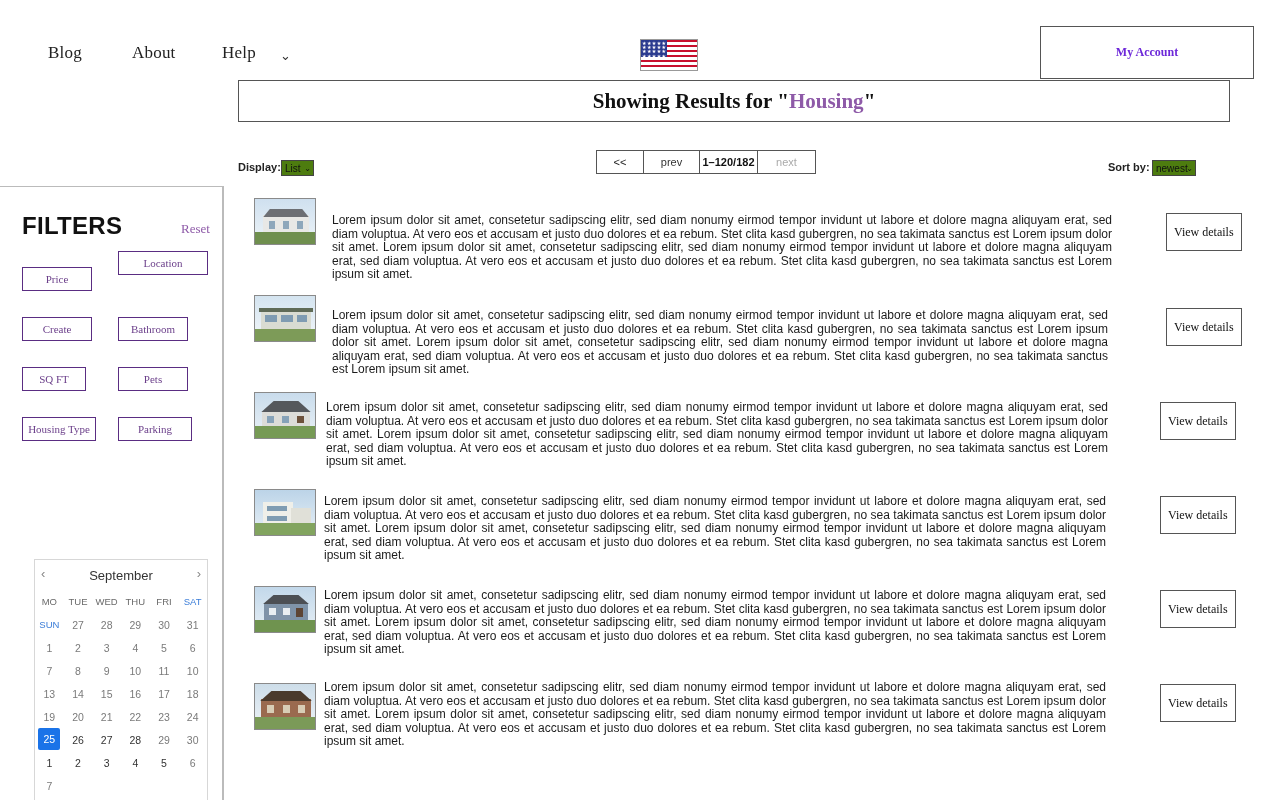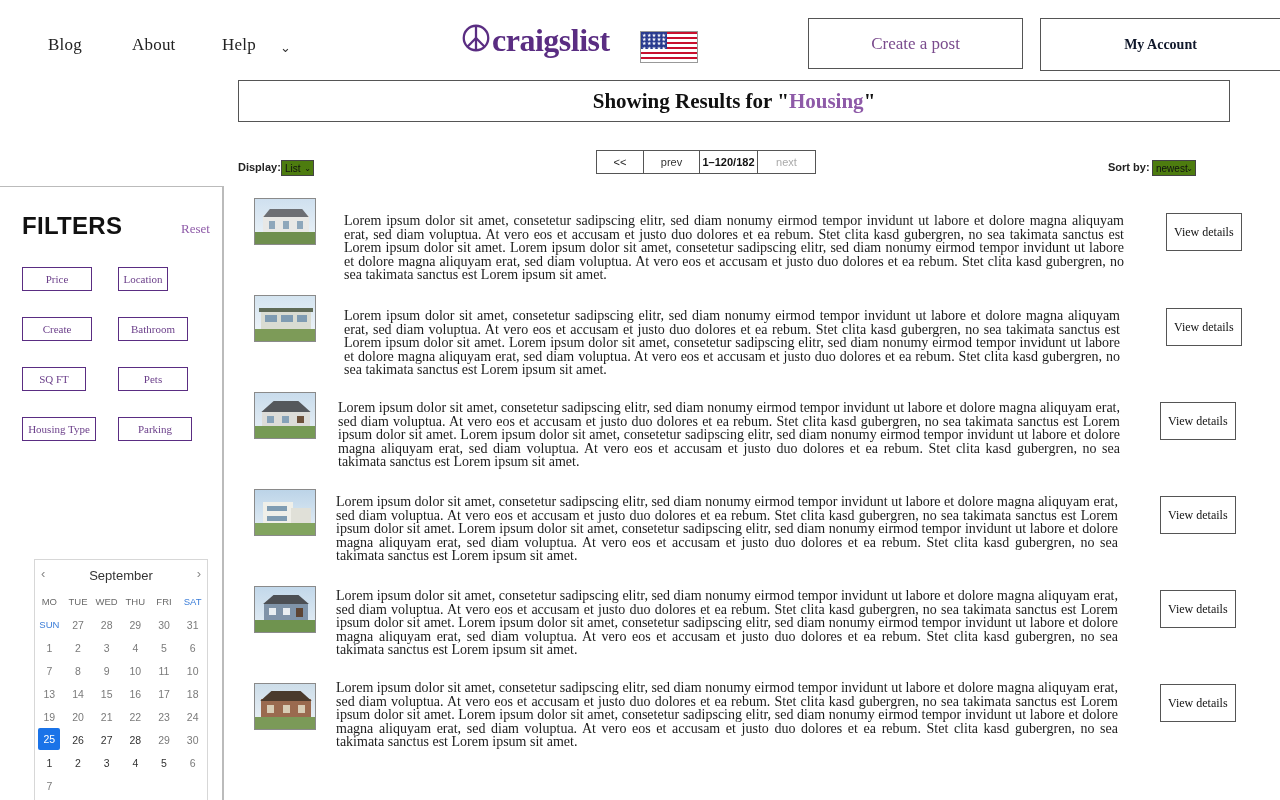--- a/index.html
+++ b/index.html
@@ -6,21 +6,21 @@
   html, body {
     margin: 0; padding: 0;
     width: 1280px; height: 800px;
     background: #ffffff;
     font-family: "Liberation Sans", sans-serif;
     overflow: hidden;
   }
   #page { position: relative; width: 1280px; height: 800px; }
 
   
-  .header { position: absolute; top: 4px; left: 0; width: 1280px; height: 78px; padding-left: 30px; }
+  .header { position: absolute; top: 12px; left: 0; width: 1280px; height: 78px; padding-left: 30px; }
   .nav-link {
     position: absolute; top: 31px;
     font-family: "Liberation Serif", serif;
     font-size: 17px; color: #222; letter-spacing: .2px;
   }
   .nav-blog  { left: 48px; }
   .nav-about { left: 132px; }
   .nav-help  { left: 222px; }
   .nav-caret { position: absolute; left: 280px; top: 36px; font-size: 13px; color: #333; }
 
@@ -47,21 +47,21 @@
     padding: 1px 0 0 1px; overflow: hidden;
   }
 
   .hdr-btn {
     position: absolute; top: 14px;
     border: 1px solid #555; background: #fff;
     font-family: "Liberation Serif", serif;
     display: flex; align-items: center; justify-content: center;
   }
   .btn-create { left: 808px; width: 215px; height: 51px; font-size: 17px; color: #7a4b8d; }
-  .btn-account { left: 1040px; width: 241px; height: 53px; font-size: 14px; color: #0f172a; font-weight: bold; }
+  .btn-account { left: 1040px; width: 214px; height: 53px; font-size: 12px; color: #6d28d9; font-weight: bold; }
 
   
   .banner {
     position: absolute; left: 238px; top: 80px; width: 992px; height: 42px;
     border: 1px solid #555; background: #fff;
     display: flex; align-items: center; justify-content: center;
   }
   .banner-text {
     font-family: "Liberation Serif", serif; font-size: 21px; color: #111; font-weight: bold;
   }
@@ -107,21 +107,21 @@
     position: absolute; left: 163px; top: 34px;
     font-family: "Liberation Serif", serif; font-size: 13px; color: #8e5aa8; margin-left: 18px;
   }
   .chip {
     position: absolute; border: 1px solid #5a2d82; background: #fff;
     display: flex; align-items: center; justify-content: center;
     font-family: "Liberation Serif", serif; font-size: 11px; color: #6b3f8a;
     height: 24px;
   }
   .chip.c0 { left: 22px;  top: 80px;  width: 70px; }
-  .chip.c1 { left: 118px; top: 80px;  width: 50px; }
+  .chip.c1 { left: 118px; top: 64px;  width: 90px; }
   .chip.c2 { left: 22px;  top: 130px; width: 70px; }
   .chip.c3 { left: 118px; top: 130px; width: 70px; }
   .chip.c4 { left: 22px;  top: 180px; width: 64px; }
   .chip.c5 { left: 118px; top: 180px; width: 70px; }
   .chip.c6 { left: 22px;  top: 230px; width: 74px; }
   .chip.c7 { left: 118px; top: 230px; width: 74px; }
 
   .events-title {
     position: absolute; left: 0; top: 305px; width: 224px; text-align: center;
     font-size: 19px; font-weight: bold; color: #111;
@@ -156,63 +156,48 @@
   .thumb {
     position: absolute; width: 62px; height: 47px;
     border: 1px solid #8a8a8a; overflow: hidden;
   }
   .thumb .sky { position: absolute; inset: 0; }
   .thumb .ground { position: absolute; left: 0; right: 0; bottom: 0; height: 12px; background: #6f8f4e; }
   .thumb .house { position: absolute; }
   .thumb .roof { position: absolute; }
   .desc {
     position: absolute;
-    font-family: Liberation Serif, serif;
-    font-size: 14px; line-height: 13.5px; color: #1c1c1c;
+    font-family: Liberation Sans, sans-serif;
+    font-size: 12px; line-height: 13.5px; color: #1c1c1c;
     text-align: justify;
-    margin-left: 12px;
   }
   .details-btn {
     position: absolute; width: 76px; height: 38px;
     border: 1px solid #555; background: #fff;
     font-family: "Liberation Serif", serif; font-size: 12px; color: #111;
     display: flex; align-items: center; padding-left: 7px;
     line-height: 14px;
   }
 </style>
 </head>
 <body>
 
 <div id="page">
 
   <div class="header">
     <div class="nav-link nav-blog">Blog</div>
     <div class="nav-link nav-about">About</div>
     <div class="nav-link nav-help">Help</div>
     <div class="nav-caret">⌄</div>
 
-    <div class="brand">
-      <span>
-        <svg class="peace-icon" viewBox="0 0 32 32" aria-hidden="true">
-          <circle cx="16" cy="16" r="14" fill="none" stroke="#5a2d82" stroke-width="2.6"></circle>
-          <line x1="16" y1="2" x2="16" y2="30" stroke="#5a2d82" stroke-width="2.6"></line>
-          <line x1="16" y1="16" x2="6.2" y2="26" stroke="#5a2d82" stroke-width="2.6"></line>
-          <line x1="16" y1="16" x2="25.8" y2="26" stroke="#5a2d82" stroke-width="2.6"></line>
-        </svg>
-      </span>
-      <span class="brand-word">craigslist</span>
-    </div>
 
     <div class="flag">
       <div class="canton">★★★★★★ ★★★★★ ★★★★★★ ★★★★★ ★★★★★★ ★★★★★</div>
     </div>
 
-    <div class="hdr-btn btn-create">
-      <span>Create a post</span>
-    </div>
     <div class="hdr-btn btn-account">
       <span>My Account</span>
     </div>
   </div>
 
   <div class="banner">
     <div class="banner-text">
       <span>Showing Results for "</span><span class="kw">Housing</span><span>"</span>
     </div>
   </div>

